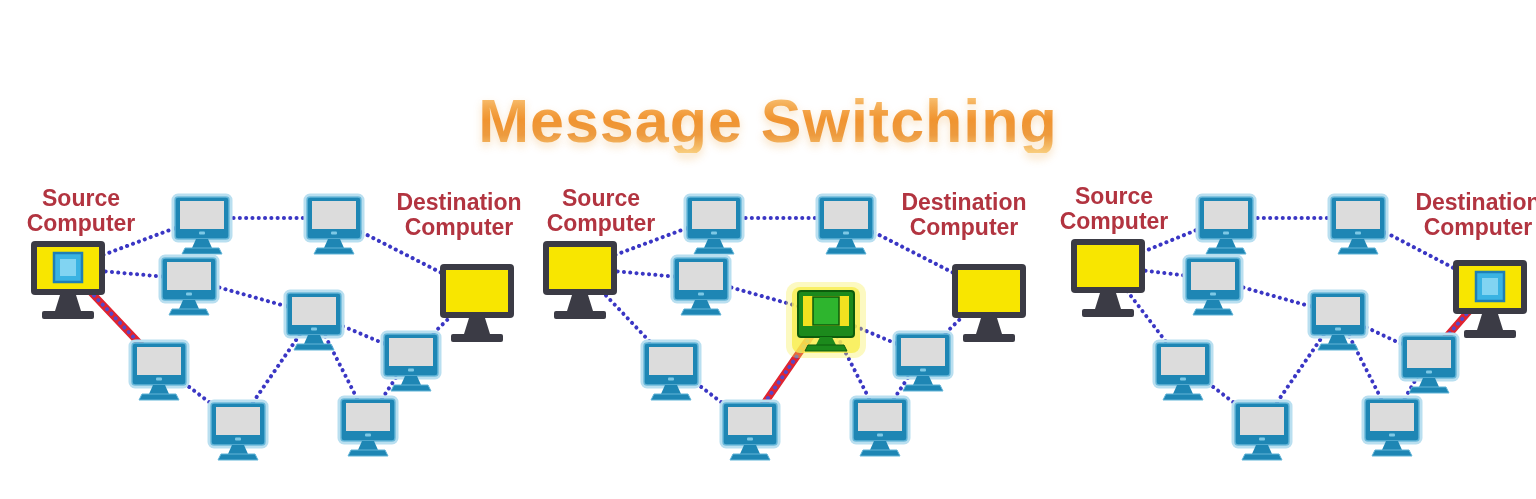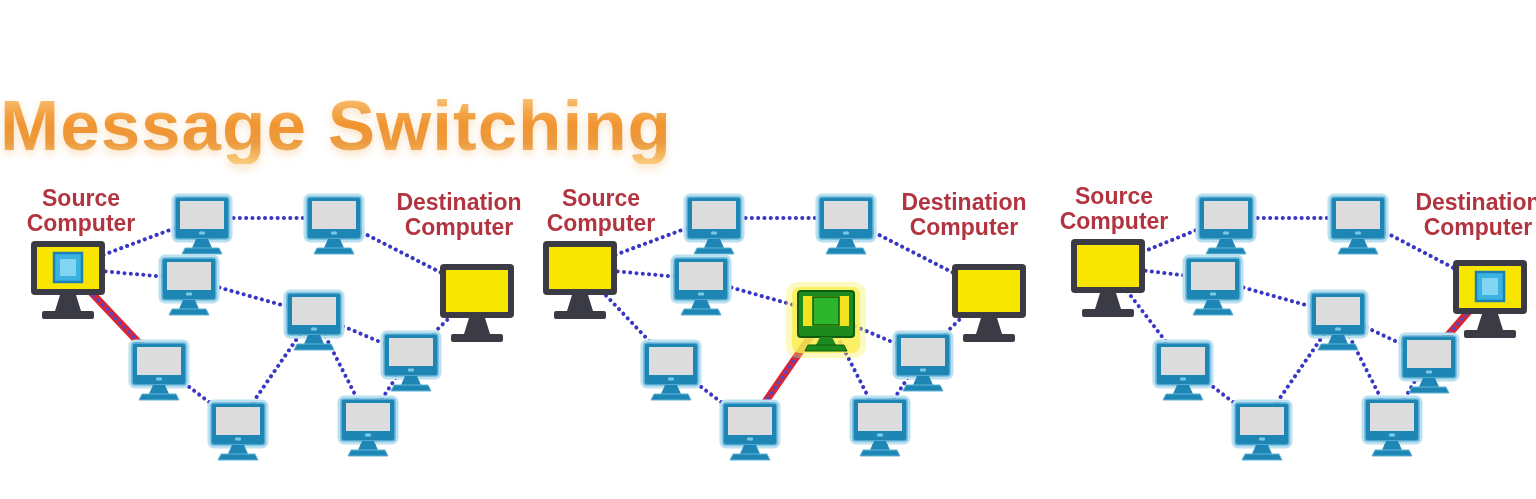--- a/index.html
+++ b/index.html
@@ -2,21 +2,21 @@
 <html><head>
 <meta charset="utf-8">
 <style>
   html,body{margin:0;padding:0;background:#ffffff;}
   .stage{
     position:relative;width:1536px;height:499px;overflow:hidden;
     background:#ffffff;font-family:"Liberation Sans",sans-serif;
   }
   .title{
     position:absolute;left:0;top:44px;width:100%;
-    font-size:71px;font-weight:700;letter-spacing:1px;
+    text-align:center;font-size:61px;font-weight:700;letter-spacing:1px;
     -webkit-background-clip:text;background-clip:text;color:transparent;
     text-shadow:0 4px 9px rgba(234,150,40,0.28);
     line-height:1.05;
     margin-top:45px;
   }
   .diagram{position:absolute;left:16px;top:0;width:100%;height:100%;pointer-events:none;}
   .net-svg{position:absolute;}
   .lbl{
     position:absolute;width:160px;text-align:center;
     font-size:23px;font-weight:700;line-height:1.1;

